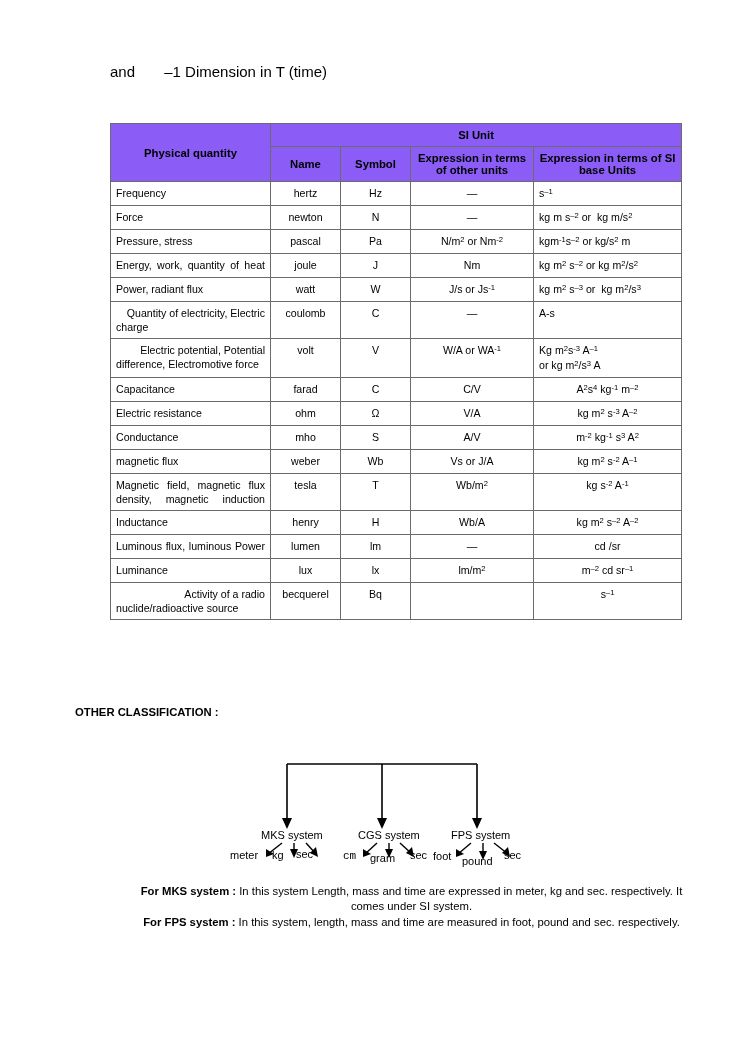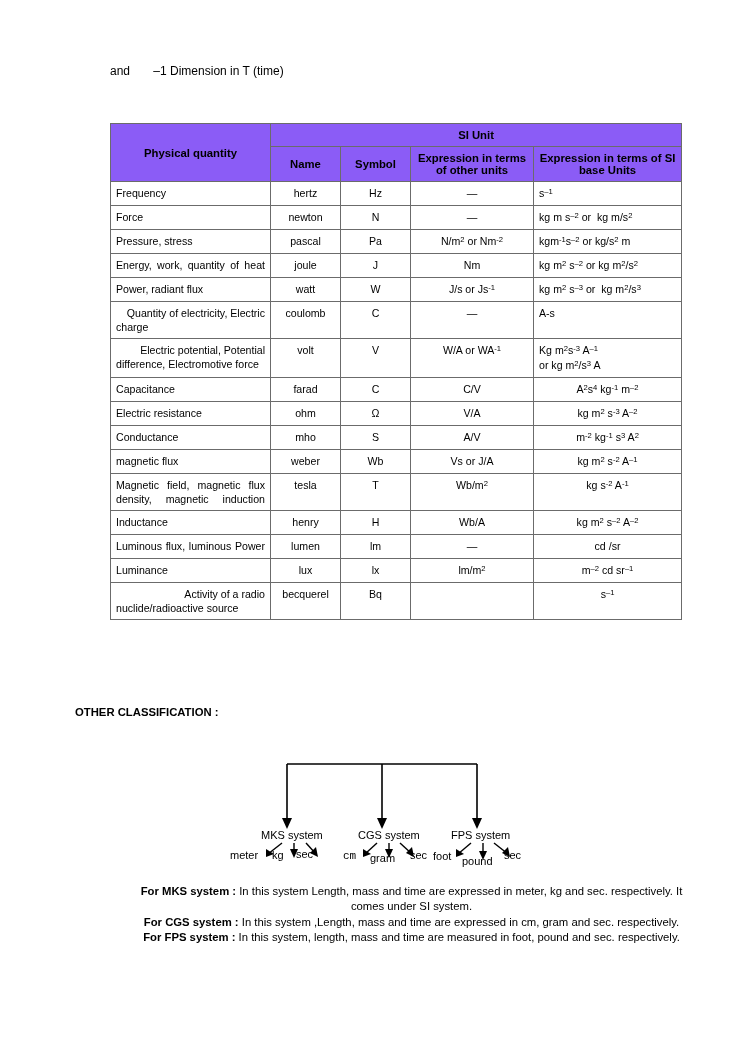--- a/index.html
+++ b/index.html
@@ -22,21 +22,21 @@
     width: 744px;
     height: 1052px;
   }
 
   
   .intro {
     position: absolute;
     left: 110px;
     top: 64px;
     width: 572px;
-    font-size: 12px;
+    font-size: 15px;
     line-height: 15.3px;
   }
   .intro .line1 { white-space: pre; }
 
   
   .si-table {
     position: absolute;
     left: 110px;
     top: 123px;
     width: 571px;
@@ -325,17 +325,16 @@
     <span class="tree-label" style="left:140px; top:97px;">gram</span>
     <span class="tree-label" style="left:180px; top:94px;">sec</span>
 
     <span class="tree-label" style="left:203px; top:95px;">foot</span>
     <span class="tree-label" style="left:232px; top:100px;">pound</span>
     <span class="tree-label" style="left:274px; top:94px;">sec</span>
   </div>
 
   <div class="systems" id="systems-list">
       <p><b>For MKS system :</b><span> In this system Length, mass and time are expressed in meter, kg and sec. respectively. It comes under SI system.</span></p>
-      <p><b>For CGS system :</b><span> In this system ,Length, mass and time are expressed in cm, gram and sec. respectively.</span></p>
       <p><b>For FPS system :</b><span> In this system, length, mass and time are measured in foot, pound and sec. respectively.</span></p>
     </div>
 
 </div>
 
 </body></html>

